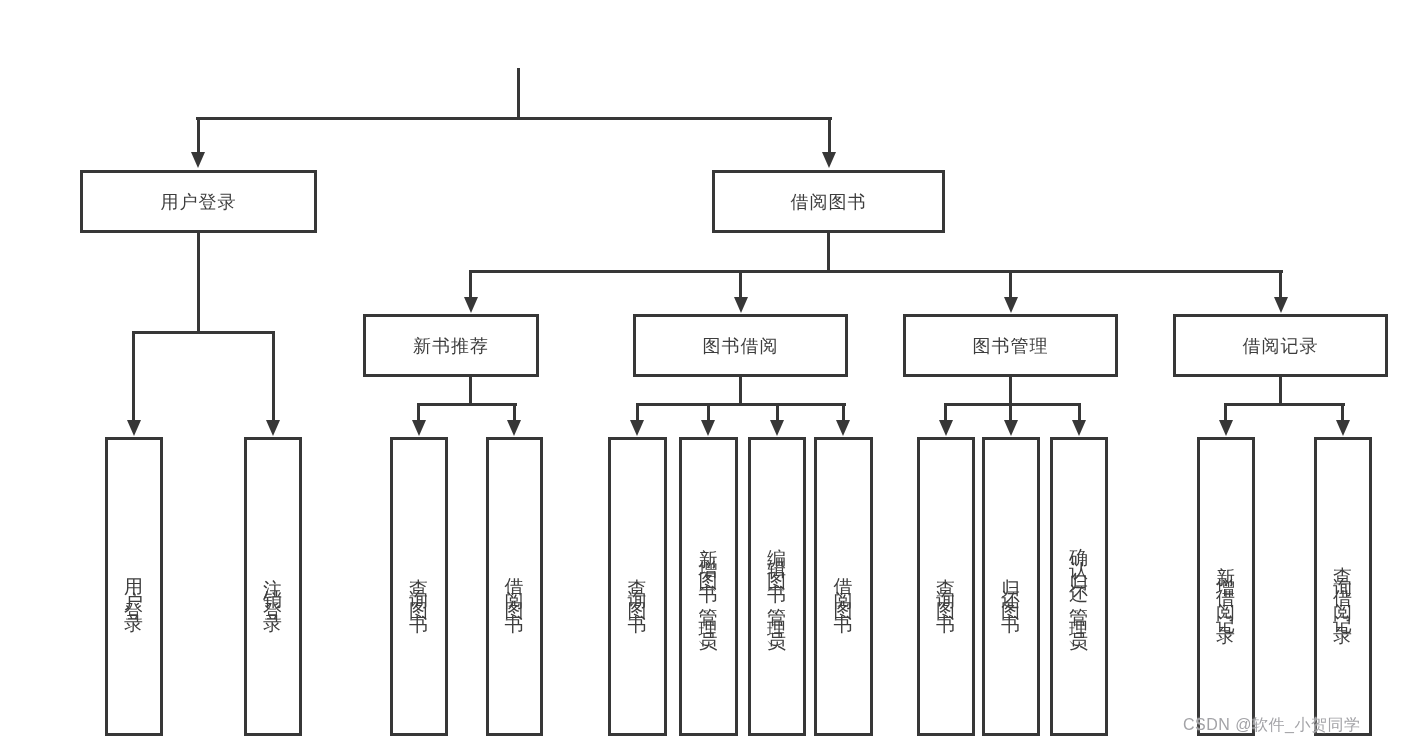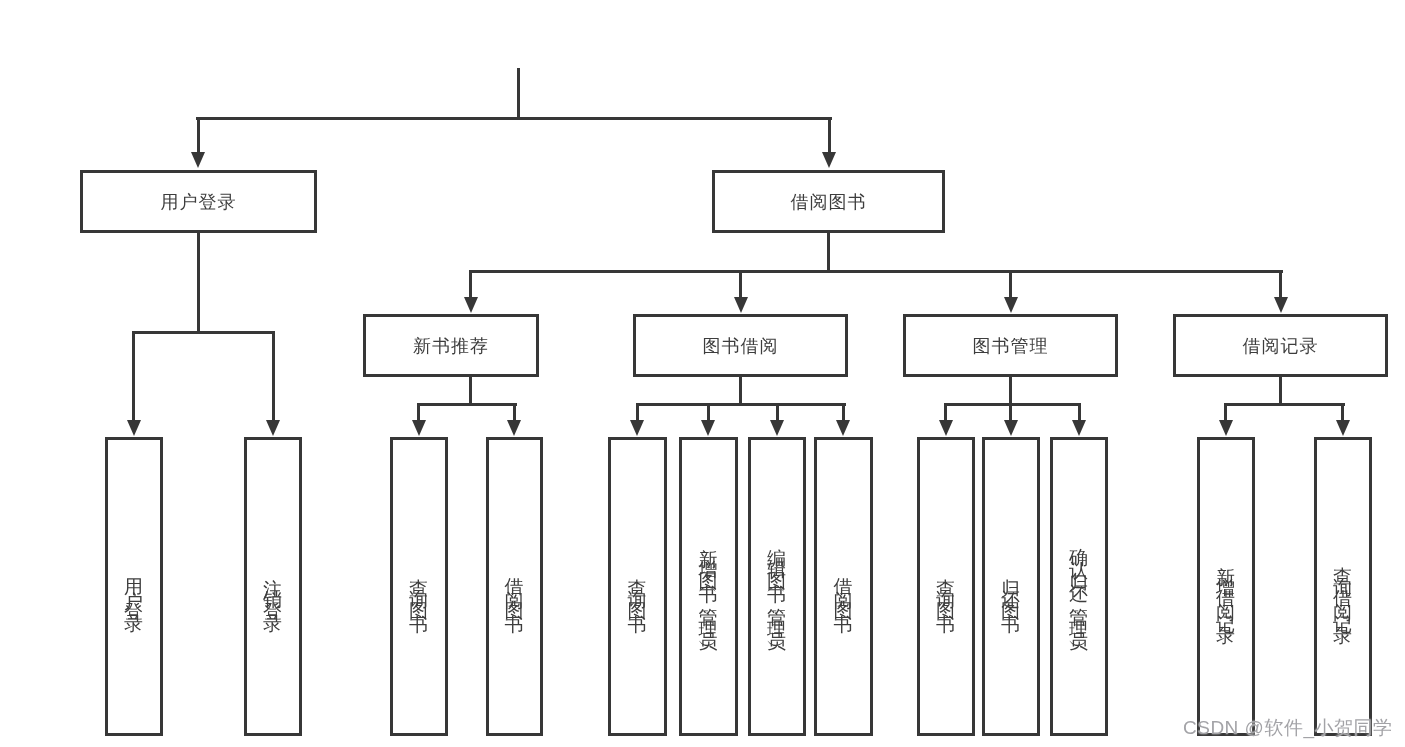--- a/index.html
+++ b/index.html
@@ -44,21 +44,21 @@
     position:absolute;
     width:0;height:0;
     border-left:7px solid transparent;
     border-right:7px solid transparent;
     border-top:16px solid var(--line);
     z-index:1;
   }
   .watermark{
     position:absolute;
     left:1183px;top:715px;
-    font-size:19px;
+    font-size:16px;
     color:var(--watermark);
     letter-spacing:0.5px;
     z-index:3;
     text-shadow:0 0 2px #ffffff;
     white-space:nowrap;
   }
 </style>
 </head>
 <body>
 

